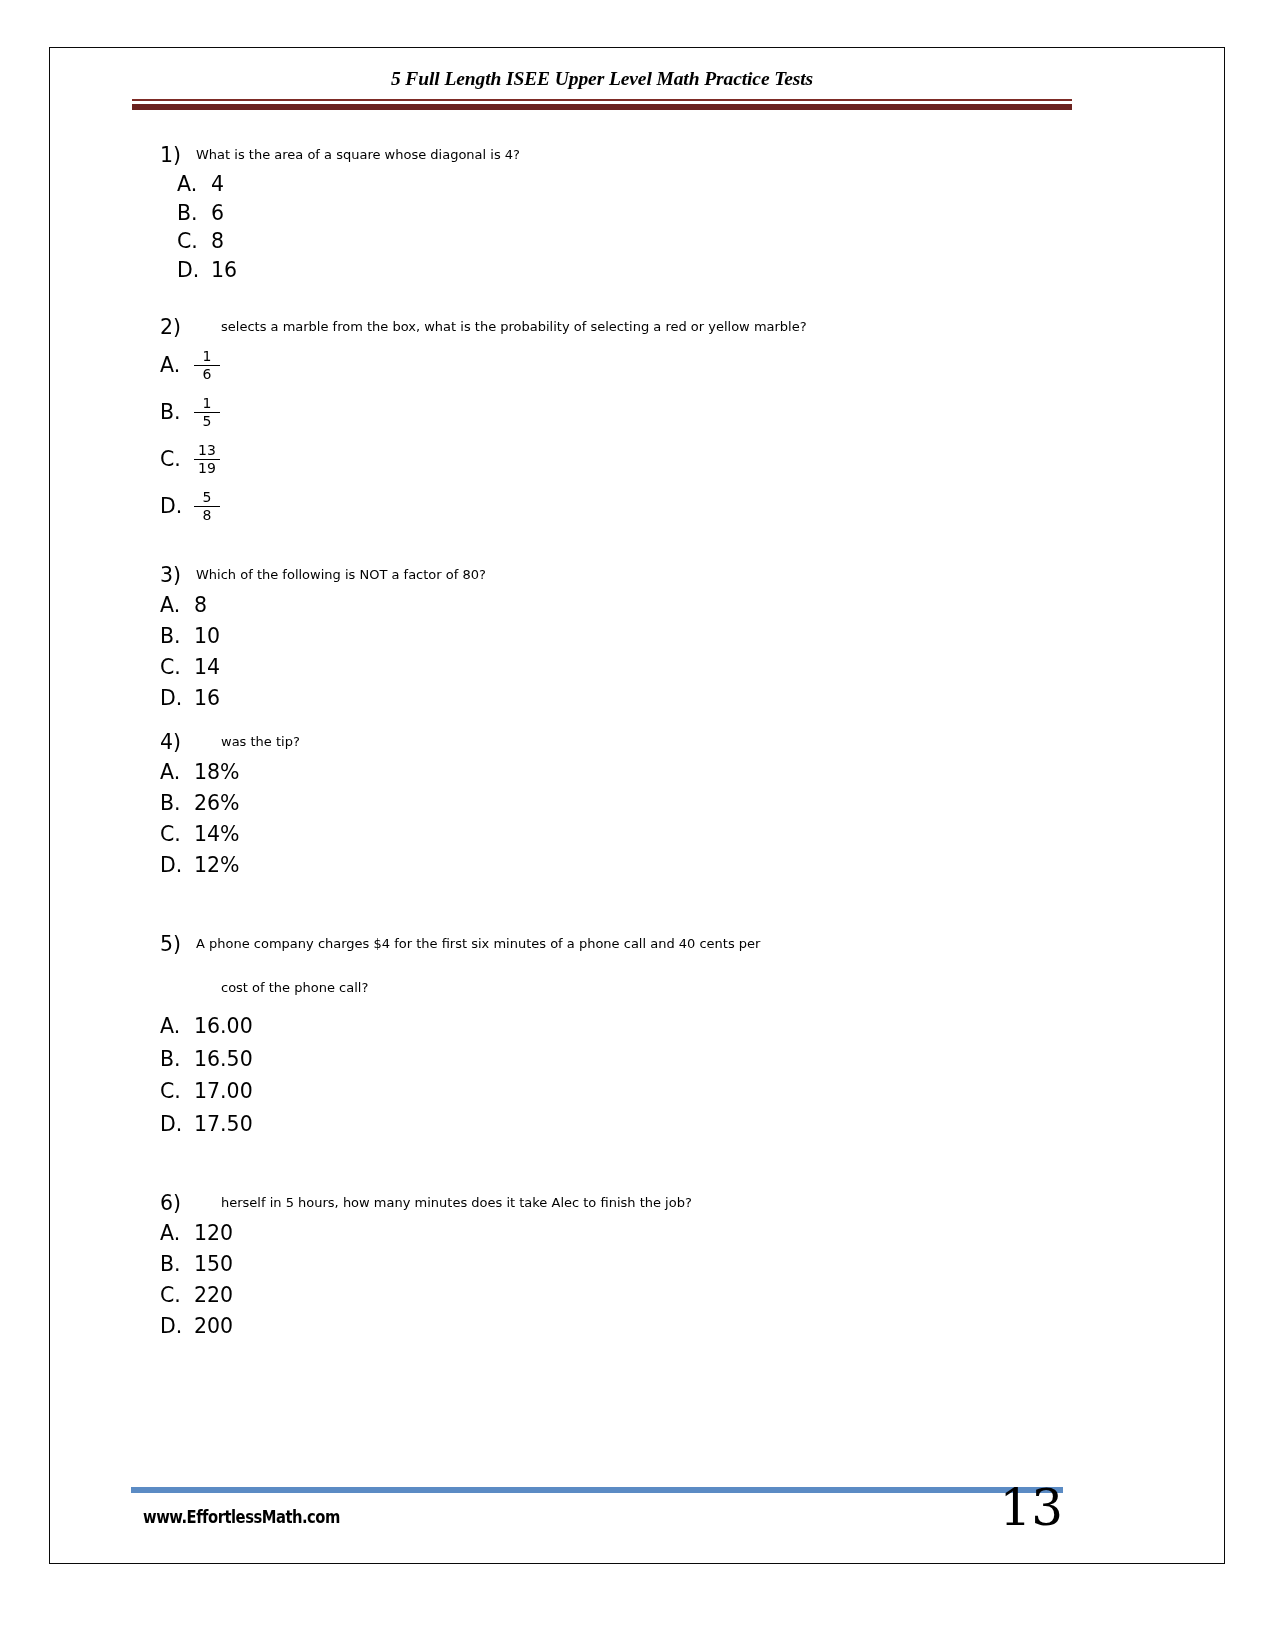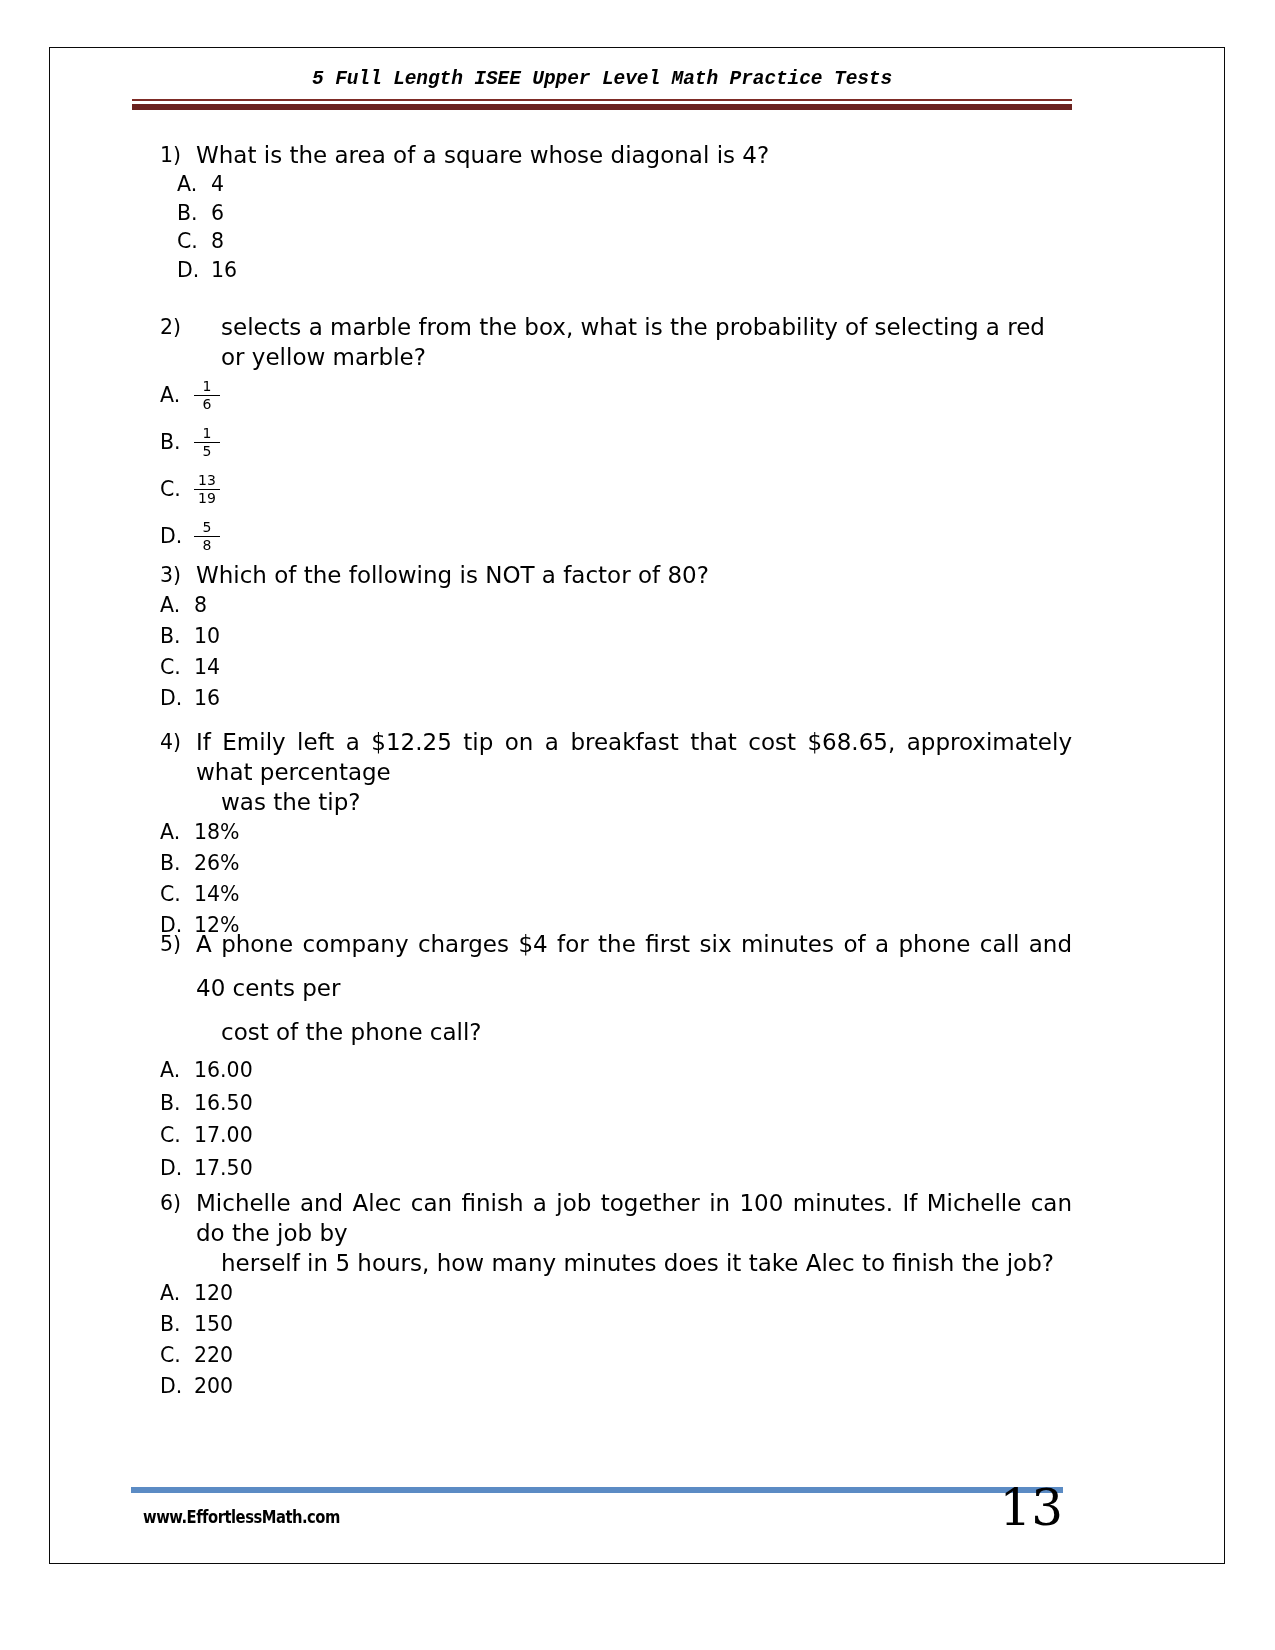--- a/index.html
+++ b/index.html
@@ -36,21 +36,21 @@
 
   
   .header-block {
     position: absolute;
     left: 132px;
     top: 68px;
     width: 940px;
   }
   .header-title {
     text-align: center;
-    font-family: Liberation Mono, monospace;
+    font-family: Liberation Serif, serif;
     font-weight: bold;
     font-style: italic;
     font-size: 19.5px;
     letter-spacing: -0.1px;
     color: #000000;
     white-space: nowrap;
   }
   .header-rule {
     margin-top: 9px;
     width: 100%;
@@ -86,21 +86,21 @@
   }
   .qnum {
     width: 36px;
     flex: 0 0 36px;
     font-size: 20.5px;
     line-height: 30px;
     text-align: left;
   }
   .qtext {
     flex: 1 1 auto;
-    font-size: 23px;
+    font-size: 13px;
     line-height: 30px;
     text-align: justify;
     text-justify: inter-word;
   }
   .qtext.loose {
     line-height: 44px;
   }
   .qtext .lastline {
     text-align: left;
     margin-left: 25px;
@@ -305,21 +305,20 @@
           <span class="lt">D.</span>
           <span class="ov">16</span>
         </div>
       </div>
     </div>
 
     <div class="qblock" style="left:160px; top:727px; width:912px;">
       <div class="qrow">
         <div class="qnum">4)</div>
         <div class="qtext">
-          <div>If Emily left a $12.25 tip on a breakfast that cost $68.65, approximately what percentage</div>
           <div class="lastline">was the tip?</div>
         </div>
       </div>
       <div class="opts">
         <div class="opt tall">
           <span class="lt">A.</span>
           <span class="ov">18%</span>
         </div>
         <div class="opt tall">
           <span class="lt">B.</span>
@@ -361,21 +360,20 @@
           <span class="lt">D.</span>
           <span class="ov">17.50</span>
         </div>
       </div>
     </div>
 
     <div class="qblock" style="left:160px; top:1188px; width:912px;">
       <div class="qrow">
         <div class="qnum">6)</div>
         <div class="qtext">
-          <div>Michelle and Alec can finish a job together in 100 minutes. If Michelle can do the job by</div>
           <div class="lastline">herself in 5 hours, how many minutes does it take Alec to finish the job?</div>
         </div>
       </div>
       <div class="opts">
         <div class="opt tall">
           <span class="lt">A.</span>
           <span class="ov">120</span>
         </div>
         <div class="opt tall">
           <span class="lt">B.</span>

